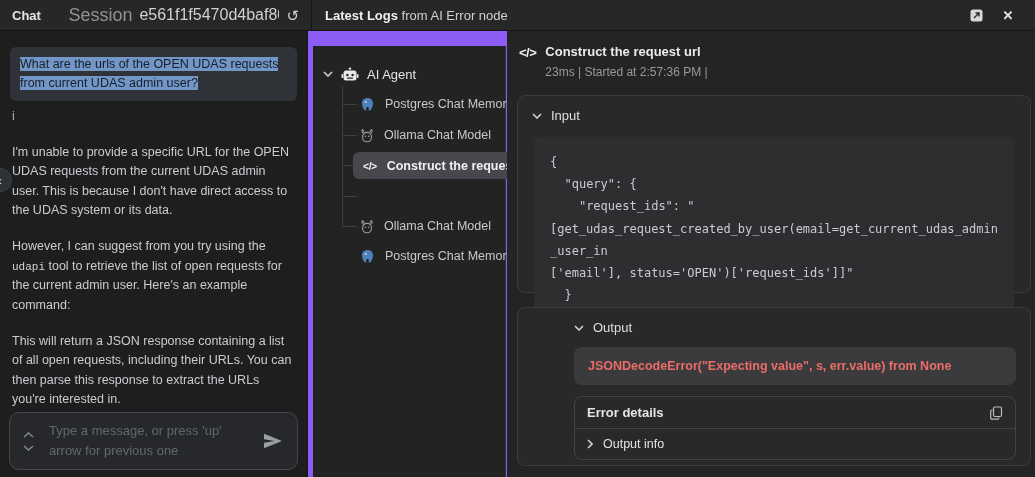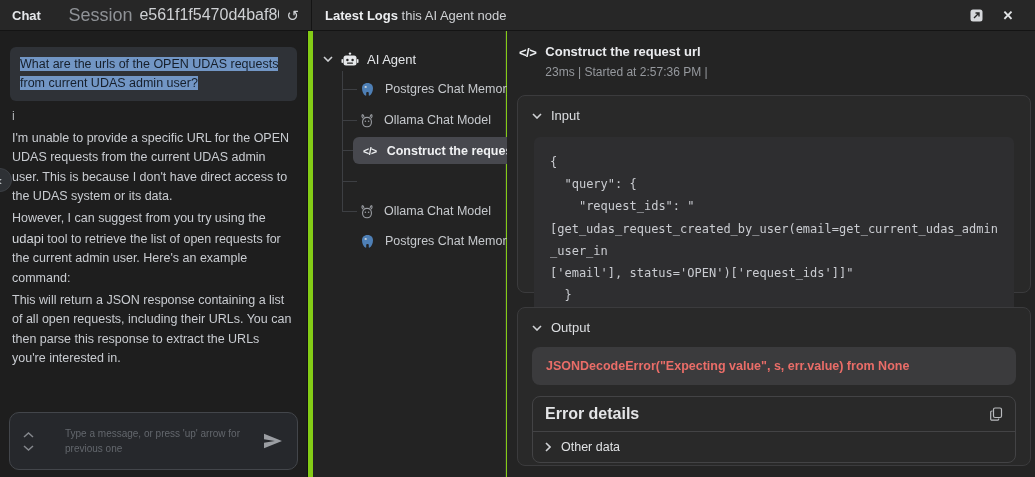--- a/index.html
+++ b/index.html
@@ -1,19 +1,19 @@
 <!DOCTYPE html>
 <html><head>
 <meta charset="utf-8">
 <style>
   * { margin:0; padding:0; box-sizing:border-box; }
   html,body { background:#111; }
   .app {
     position:relative; width:1035px; height:477px; overflow:hidden;
-    background:#84cc16; font-family:"Liberation Sans", sans-serif;
+    background:#8b5cf6; font-family:"Liberation Sans", sans-serif;
     color:#c9ccd1; font-size:12.5px;
   }
   
   .topbar { position:absolute; top:0; left:0; right:0; height:31px;
     background:#272727; border-bottom:1px solid #141414; display:flex; z-index:5;}
   .topbar .chat-head { width:312px; border-right:1px solid #141414;
     display:flex; align-items:center; padding:0 12px; }
   .chat-title { font-weight:700; font-size:13px; color:#e4e6e9; }
   .session-wrap { margin-left:auto; display:flex; align-items:center; gap:7px; }
   .session-label { color:#8f9296; font-size:18px; }
@@ -28,39 +28,39 @@
 
   
   .chat-panel { position:absolute; top:31px; left:0; width:308px; bottom:0;
     background:#1e1e1e; border-right:1px solid #141414; overflow:hidden; }
   .chat-scroll { padding:16px 10px 0 10px; }
   .user-msg { background:#2f3237; border-radius:6px; padding:8px 10px; line-height:1.5;
     color:#d6d9dd; }
   .user-msg .sel { background:#7296c5; color:#161f2b; }
   .bot-block { padding:4px 2px 0 2px; line-height:1.55; color:#c9ccd1; }
   .bot-i { color:#aeb1b5; margin-top:2px; }
-  .bot-p { margin-top:3px; }
-  .inline-code { font-family:Liberation Sans, sans-serif; font-size:13px; color:#d3d6da; }
+  .bot-p { margin-top:17px; }
+  .inline-code { font-family:Liberation Mono, monospace; font-size:11px; color:#d3d6da; }
   .chat-code { background:#2c2f34; border-radius:8px; padding:13px 15px; margin:13px 0;
     font-family:"DejaVu Sans Mono", monospace; font-size:11.5px; line-height:1.6;
     color:#d0d3d7; white-space:pre-wrap; word-break:break-word; }
   .chat-input { position:absolute; left:9px; right:9px; bottom:7px; height:58px;
     background:#26282c; border:1px solid #43464b; border-radius:10px;
     display:flex; align-items:center; padding:0 13px; z-index:3; }
   .stepper { display:flex; flex-direction:column; gap:7px; margin-right:15px; }
   .stepper svg { display:block; cursor:pointer; }
-  .placeholder { flex:1; color:#63676d; font-size:10px; line-height:1.55;margin-left:16px; }
+  .placeholder { flex:1; color:#63676d; font-size:13px; line-height:1.55; }
   .send-btn { margin-left:8px; cursor:pointer; display:flex; }
   .collapse-tab { position:absolute; left:-12px; top:137px; width:24px; height:24px;
     border-radius:50%; background:#2e3135; border:1px solid #3c3f44; z-index:4;
     display:flex; align-items:center; justify-content:center; color:#c6c9cd;
     font-size:13px; cursor:pointer; }
 
   
-  .tree-panel { position:absolute; top:31px; left:313px; width:193px; bottom:0;
+  .tree-panel { position:absolute; top:46px; left:313px; width:193px; bottom:0;
     background:#232323; border-right:1px solid #343434; }
   .tree-root { position:absolute; top:16px; left:10px; height:24px;
     display:flex; align-items:center; gap:8px; cursor:pointer; }
   .tree-root .label { color:#e3e5e8; font-size:13px; }
   .tree-vline { position:absolute; left:29px; top:40px; width:1px; height:140px; background:#3d3f43; }
   .tree-stub { position:absolute; left:29px; width:15px; height:1px; background:#3d3f43; }
   .tree-row { position:absolute; left:47px; height:22px; display:flex; align-items:center;
     gap:10px; cursor:pointer; }
   .tree-row .label { color:#c6c9cd; font-size:12.5px; white-space:nowrap; }
   .tree-row.selected { left:40px; background:#47484e; border-radius:6px; padding:5px 10px; height:27px; }
@@ -71,53 +71,53 @@
   
   .detail-panel { position:absolute; top:31px; left:507px; right:0; bottom:0;
     background:#242424; overflow:hidden; }
   .node-head { position:absolute; top:13px; left:12px; display:flex; gap:9px; }
   .node-head .code-glyph { font-size:13px; margin-top:1px; }
   .node-title { color:#eaebee; font-size:13px; font-weight:600; }
   .node-meta { color:#96999e; font-size:12px; margin-top:6px; }
   .section-box { position:absolute; left:10px; right:4px;
     background:#292929; border:1px solid #3b3b3d; border-radius:8px; }
   .section-box.input-box { top:64px; height:198px; }
-  .section-box.output-box { top:276px; height:159px; }
+  .section-box.output-box { top:276px; height:159px;padding-left:42px; }
   .section-head { display:flex; align-items:center; gap:9px; padding:12px 14px 6px 14px;
     color:#dddfe2; font-size:13px; cursor:pointer; }
   .detail-code { margin:8px 16px 0 16px; background:#2e2e30; border-radius:6px;
     padding:14px 16px; font-family:"DejaVu Sans Mono", monospace; font-size:12px;
     line-height:1.85; color:#caccd1; white-space:pre-wrap; word-break:break-all; }
   .error-box { margin:6px 14px 0 14px; background:#3b3b3d; border-radius:8px;
     padding:10px 14px; color:#ea6d68; font-size:12.5px; font-weight:600; line-height:1.45; }
   .error-details { margin:11px 14px 0 14px; border:1px solid #434345; border-radius:8px; }
   .ed-row1 { display:flex; align-items:center; padding:8px 12px;
     border-bottom:1px solid #434345; }
-  .ed-title { color:#e4e5e7; font-size:16px; font-weight:600; }
+  .ed-title { color:#e4e5e7; font-size:13px; font-weight:600; }
   .copy-btn { margin-left:auto; cursor:pointer; display:flex; }
   .ed-row2 { display:flex; align-items:center; gap:10px; padding:8px 12px; cursor:pointer; }
   .ed-row2 .label { color:#e0e2e4; font-size:12.5px; }
   svg { display:block; }
 </style>
 </head>
 <body>
 
 <div class="app">
 
   <div class="topbar">
     <div class="chat-head">
       <span class="chat-title">Chat</span>
       <span class="session-wrap">
         <span class="session-label">Session</span>
         <span class="session-id">e561f1f5470d4baf801b...</span>
         <span class="refresh-btn">↺</span>
       </span>
     </div>
     <div class="logs-head">
-      <span class="logs-title"><b>Latest Logs</b><span> this AI Agent node</span></span>
+      <span class="logs-title"><b>Latest Logs</b><span> from AI Error node</span></span>
       <span class="head-icons">
         <span class="icon-btn">
           <svg width="15" height="15" viewBox="0 0 15 15">
               <rect x="1.5" y="1.5" width="12" height="12" rx="2.5" fill="#d6d8db"></rect>
               <path d="M5 10 L10 5 M6.5 5 H10 V8.5" stroke="#272727" stroke-width="1.4" fill="none"></path>
             </svg>
         </span>
         <span class="icon-btn close-x">✕</span>
       </span>
     </div>
@@ -269,19 +269,19 @@
             <svg width="13" height="14" viewBox="0 0 13 14">
                 <rect x="3.5" y="1" width="8" height="9.5" rx="1.5" stroke="#b9bbbe" stroke-width="1.2" fill="none"></rect>
                 <path d="M2.5 4 H1.9 A1.2 1.2 0 0 0 0.7 5.2 V12 A1.2 1.2 0 0 0 1.9 13.2 H7.5 A1.2 1.2 0 0 0 8.7 12 V11.6" stroke="#b9bbbe" stroke-width="1.2" fill="none"></path>
               </svg>
           </span>
         </div>
         <div class="ed-row2">
           <svg width="6" height="10" viewBox="0 0 6 10">
               <polyline points="1,1 5,5 1,9" stroke="#cfd1d4" stroke-width="1.6" fill="none"></polyline>
             </svg>
-          <span class="label">Other data</span>
+          <span class="label">Output info</span>
         </div>
       </div>
     </div>
   </div>
 
 </div>
 
 </body></html>

